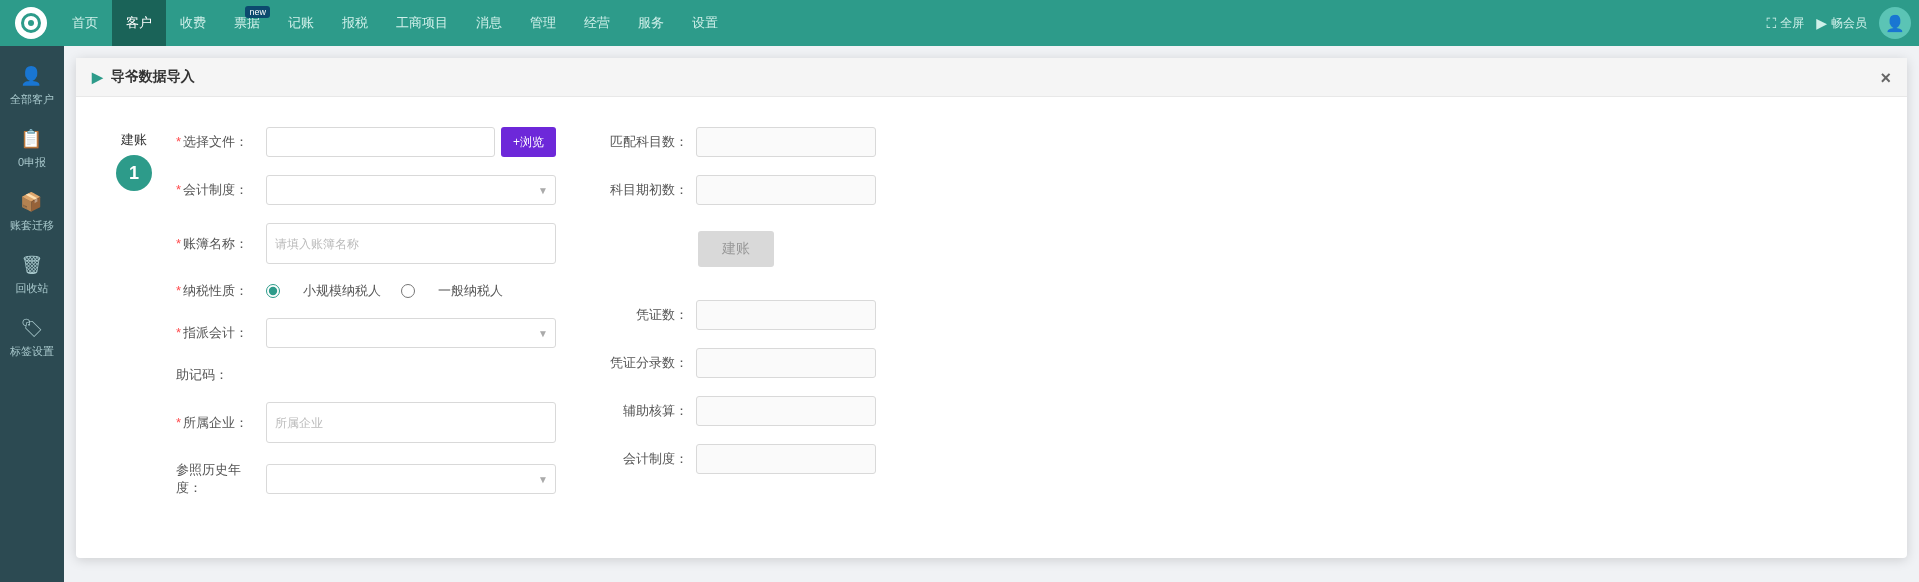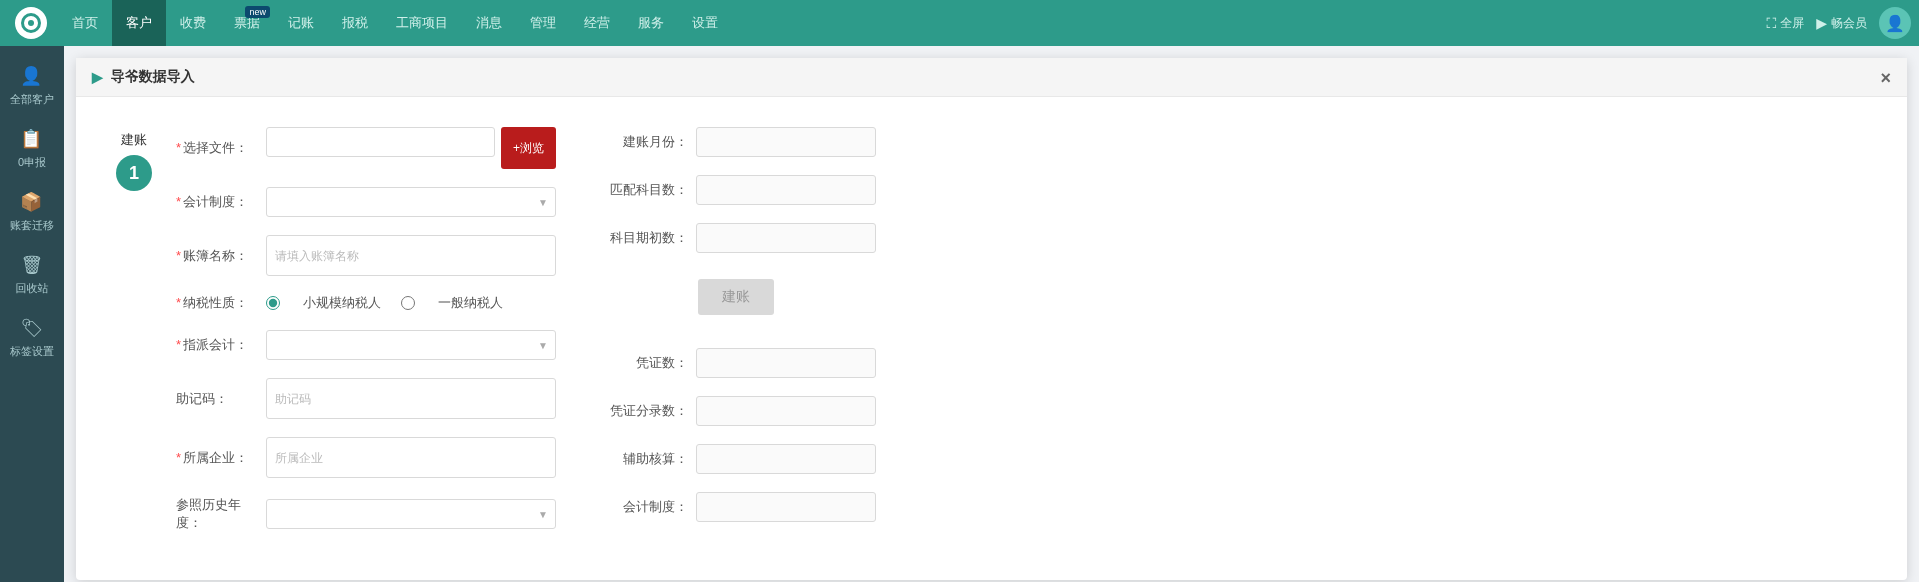--- a/index.html
+++ b/index.html
@@ -252,22 +252,22 @@
       height: 30px;
       border: 1px solid #d9d9d9;
       border-radius: 3px;
       padding: 0 8px;
       font-size: 12px;
       color: #333;
       outline: none;
       background: #fff;
     }
     .btn-browse {
-      height: 42px;
-      background: #b91c1c;
+      height: 30px;
+      background: #6d28d9;
       color: #fff;
       border: none;
       border-radius: 3px;
       padding: 0 12px;
       font-size: 12px;
       cursor: pointer;
     }
     .select-wrap {
       flex: 1;
       position: relative;
@@ -513,21 +513,20 @@
               <div class="select-wrap">
                 <select class="form-select">
                   <option value=""></option>
                 </select>
                 <span class="select-arrow">▼</span>
               </div>
             </div>
 
             <div class="form-row">
               <label class="form-label">助记码：</label>
-              <input type="text" class="form-control" placeholder="助记码" style="">
             </div>
 
             <div class="form-row">
               <label class="form-label">
                 <span class="required">*</span>所属企业：
               </label>
               <input type="text" class="form-control" placeholder="所属企业" style="">
             </div>
 
             <div class="form-row">
@@ -537,24 +536,20 @@
                   <option value=""></option>
                 </select>
                 <span class="select-arrow">▼</span>
               </div>
             </div>
           </div>
         </div>
 
         <div class="info-section">
 
-          <div class="info-row">
-            <span class="info-label">建账月份：</span>
-            <div class="info-value"></div>
-          </div>
 
           <div class="info-row">
             <span class="info-label">匹配科目数：</span>
             <div class="info-value"></div>
           </div>
 
           <div class="info-row">
             <span class="info-label">科目期初数：</span>
             <div class="info-value"></div>
           </div>

